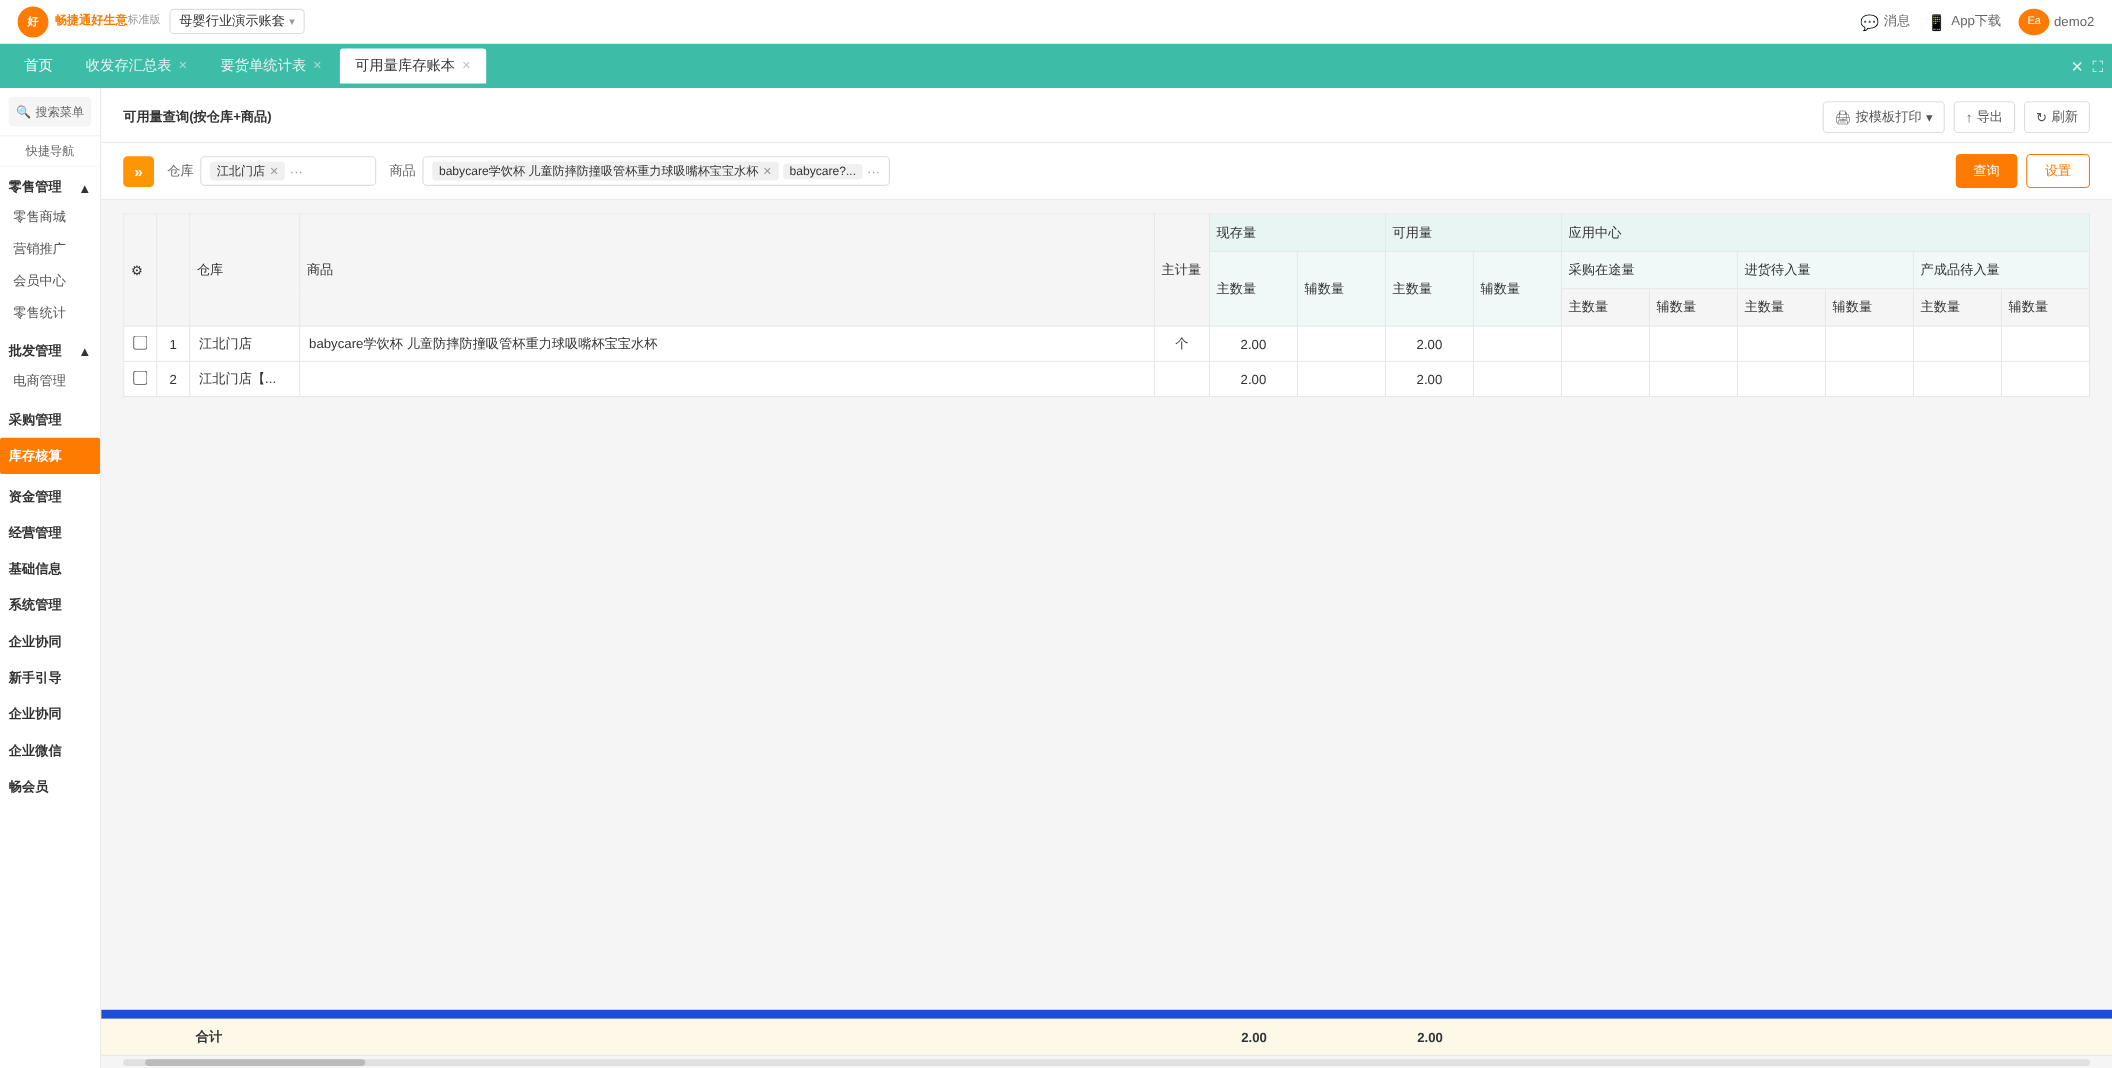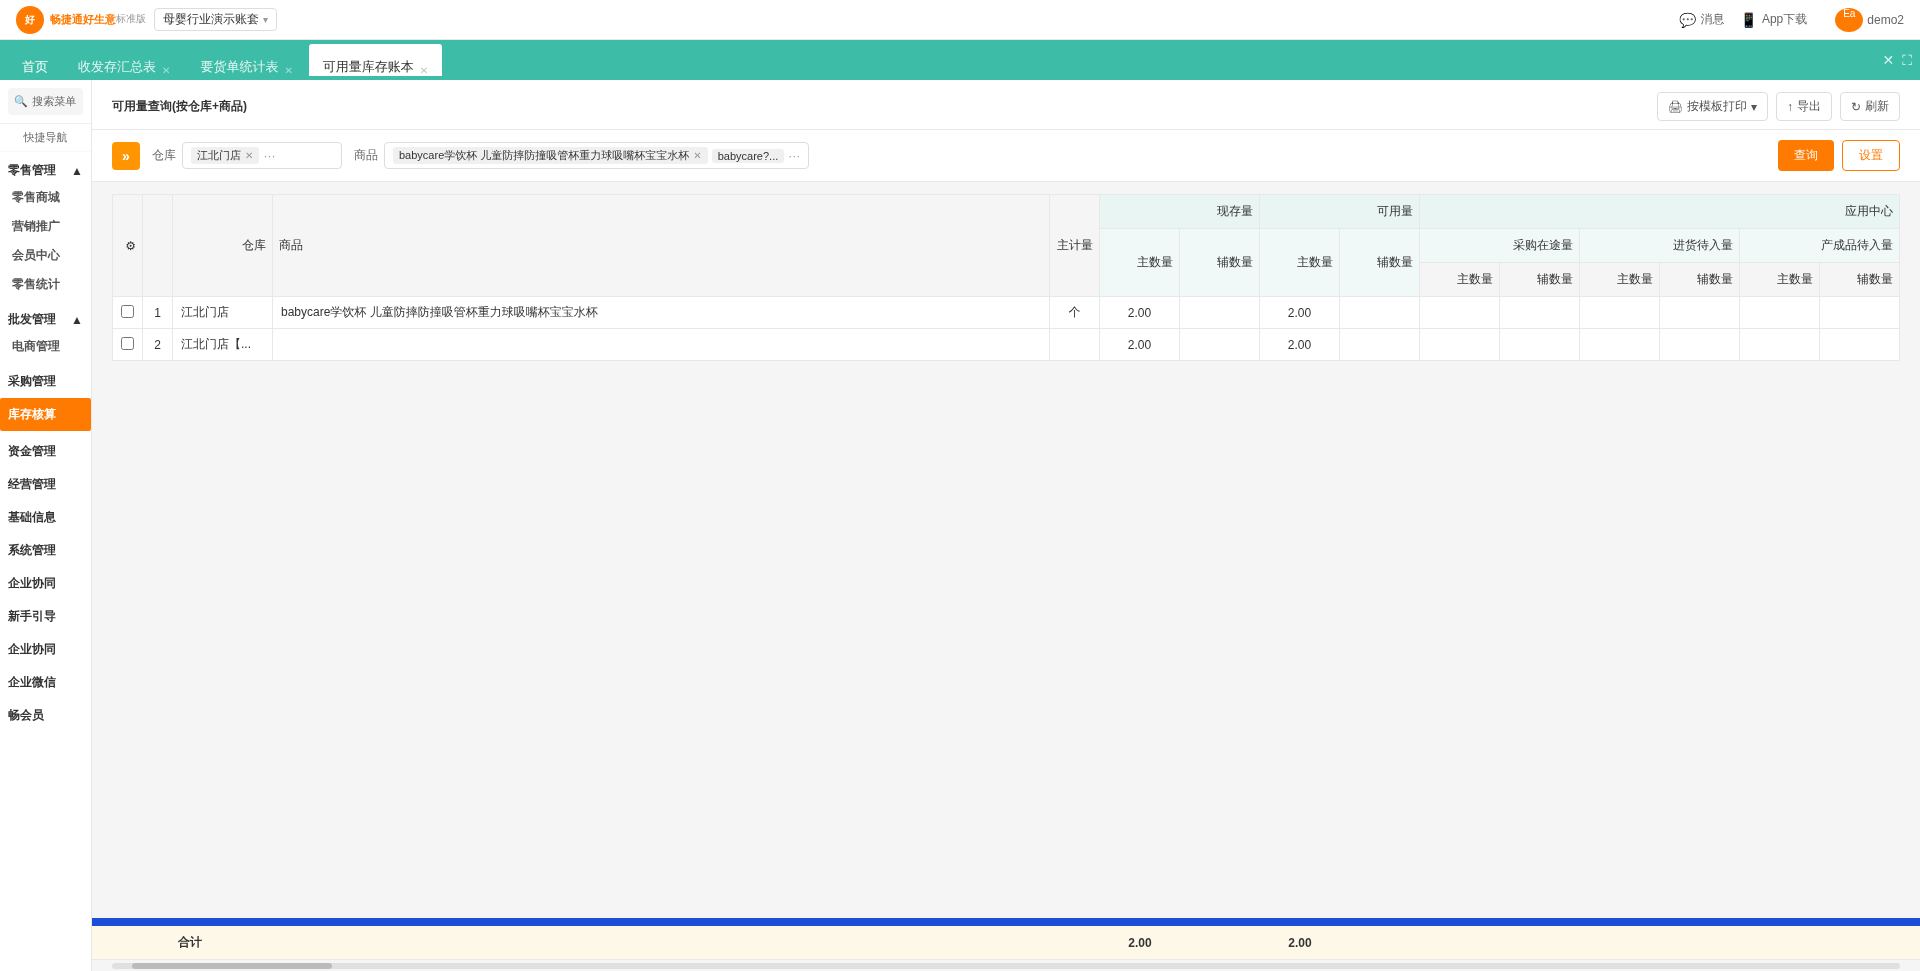--- a/index.html
+++ b/index.html
@@ -15,37 +15,37 @@
       padding: 0 16px;
       border-bottom: 1px solid #e8e8e8;
       flex-shrink: 0;
     }
     .top-bar-left { display: flex; align-items: center; gap: 8px; }
     .logo-area { display: flex; align-items: center; gap: 6px; }
     .logo-icon { width: 28px; height: 28px; background: #ff7a00; border-radius: 50%; display: flex; align-items: center; justify-content: center; color: white; font-size: 10px; font-weight: bold; }
     .company-selector { display: flex; align-items: center; gap: 4px; border: 1px solid #ddd; border-radius: 4px; padding: 2px 8px; background: #fff; cursor: pointer; font-size: 12px; color: #333; }
     .top-bar-right { display: flex; align-items: center; gap: 16px; font-size: 12px; color: #666; }
     .top-right-item { display: flex; align-items: center; gap: 4px; cursor: pointer; }
-    .avatar { width: 28px; height: 24px; border-radius: 50%; background: #ff7a00; display: flex; justify-content: center; color: white; font-size: 10px; overflow: hidden; margin-left: 12px; }
+    .avatar { width: 28px; height: 24px; border-radius: 50%; background: #ff7a00; display: flex; align-items: center; justify-content: center; color: white; font-size: 10px; overflow: hidden; }
 
     
     .nav-tabs {
       height: 40px;
       background: #3dbda7;
       display: flex;
       align-items: center;
       padding: 0 8px;
       flex-shrink: 0;
       gap: 2px;
     }
     .nav-tab {
       height: 32px;
       padding: 0 14px;
       display: flex;
-      align-items: flex-end;
+      align-items: center;
       gap: 6px;
       cursor: pointer;
       border-radius: 3px 3px 0 0;
       font-size: 13px;
       color: rgba(255,255,255,0.85);
       white-space: nowrap;
     }
     .nav-tab.active { background: #fff; color: #333; border-radius: 3px 3px 0 0; }
     .nav-tab .close-x { font-size: 10px; color: inherit; opacity: 0.6; cursor: pointer; }
     .nav-tab.active .close-x { color: #999; }
@@ -64,21 +64,21 @@
       display: flex;
       flex-direction: column;
       flex-shrink: 0;
       overflow-y: auto;
     }
     .sidebar-search { padding: 8px; border-bottom: 1px solid #f0f0f0; }
     .sidebar-search-btn { width: 100%; padding: 6px 4px; background: #f5f5f5; border: none; border-radius: 4px; cursor: pointer; font-size: 11px; color: #666; display: flex; align-items: center; justify-content: center; gap: 4px; }
     .sidebar-nav-item { padding: 6px 4px; text-align: center; font-size: 11px; color: #666; cursor: pointer; border-bottom: 1px solid #f9f9f9; }
     .sidebar-section { padding: 2px 0; }
     .sidebar-section-header { padding: 8px 8px 4px; font-size: 12px; color: #333; font-weight: bold; display: flex; align-items: center; justify-content: space-between; cursor: pointer; }
-    .sidebar-item { padding: 6px 12px; font-size: 12px; color: #555; cursor: pointer; font-weight: bold; }
+    .sidebar-item { padding: 6px 12px; font-size: 12px; color: #555; cursor: pointer; }
 
     
     .content-area { flex: 1; display: flex; flex-direction: column; overflow: hidden; background: #f5f5f5; }
 
     
     .page-header {
       background: #fff;
       padding: 12px 20px 8px;
       border-bottom: 1px solid #e8e8e8;
       display: flex;
@@ -108,21 +108,21 @@
     .filter-tag { background: #f0f0f0; border-radius: 3px; padding: 1px 6px; font-size: 11px; color: #333; display: flex; align-items: center; gap: 4px; }
     .filter-tag .remove { cursor: pointer; color: #999; font-size: 10px; }
     .filter-dots { color: #999; cursor: pointer; }
     .filter-actions { margin-left: auto; display: flex; gap: 8px; }
     .btn-query { background: #ff7a00; color: white; border: none; border-radius: 4px; padding: 6px 16px; cursor: pointer; font-size: 12px; }
     .btn-settings { background: #fff; color: #ff7a00; border: 1px solid #ff7a00; border-radius: 4px; padding: 6px 16px; cursor: pointer; font-size: 12px; }
 
     
     .table-container { flex: 1; overflow: auto; padding: 12px 20px; }
     .data-table { width: 100%; border-collapse: collapse; background: #fff; font-size: 12px; }
-    .data-table th { background: #f5f5f5; border: 1px solid #e8e8e8; padding: 8px 6px; text-align: right; color: #333; font-weight: normal; white-space: nowrap; }
+    .data-table th { background: #f5f5f5; border: 1px solid #e8e8e8; padding: 8px 6px; text-align: left; color: #333; font-weight: normal; white-space: nowrap; }
     .data-table td { border: 1px solid #e8e8e8; padding: 7px 6px; text-align: center; color: #333; }
     .data-table .col-settings { width: 30px; }
     .data-table .col-index { width: 30px; }
     .data-table .col-warehouse { width: 100px; }
     .data-table .col-product { text-align: left; }
     .data-table .col-unit { width: 50px; }
     .data-table .col-num { width: 80px; }
     .th-group { background: #e8f5f3 !important; }
     .th-sub-group { background: #f0f9f7 !important; }
 

